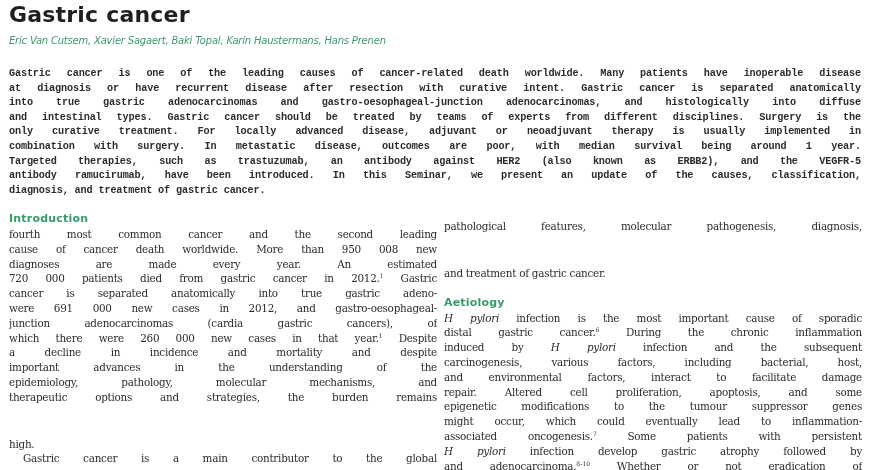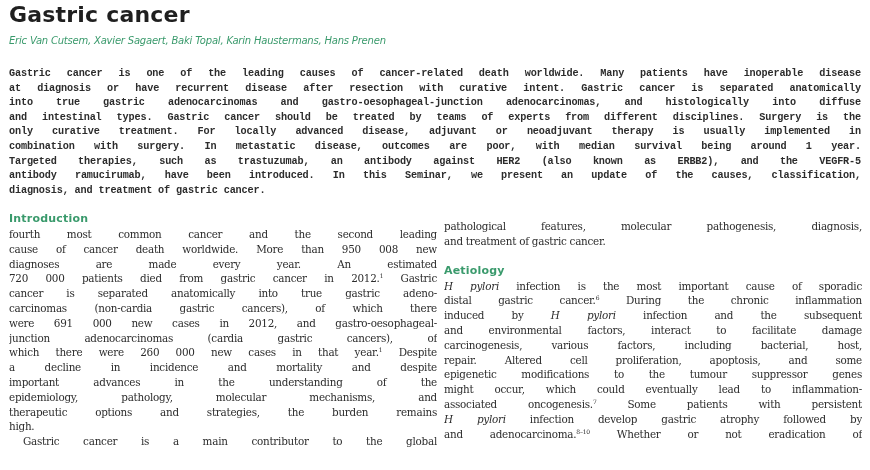--- a/index.html
+++ b/index.html
@@ -93,20 +93,21 @@
     .body-line {
       display: block;
       white-space: nowrap;
       overflow: hidden;
       text-align: justify;
       text-align-last: justify;
       letter-spacing: -0.25px;
     }
     .body-line.last {
       text-align-last: left;
+      margin-top: 32px;
     }
     .body-line.indent {
       text-indent: 14px;
     }
     .gap { height: 14px; }
     .gap-small { height: 8px; }
     sup {
       font-size: 6px;
       line-height: 0;
       vertical-align: 4px;
@@ -134,43 +135,42 @@
     <span class="line last">diagnosis, and treatment of gastric cancer.</span>
   </div>
 
   <div class="col col-left">
     <h2 class="heading">Introduction</h2>
     <span class="body-line">fourth most common cancer and the second leading</span>
     <span class="body-line">cause of cancer death worldwide. More than 950 008 new</span>
     <span class="body-line">diagnoses are made every year. An estimated</span>
     <span class="body-line"><span>720 000 patients died from gastric cancer in 2012.</span><sup>1</sup> <span>Gastric</span></span>
     <span class="body-line">cancer is separated anatomically into true gastric adeno-</span>
-    <span class="body-line">carcinomas (non-cardia gastric cancers), of which there</span>
     <span class="body-line">were 691 000 new cases in 2012, and gastro-oesophageal-</span>
     <span class="body-line">junction adenocarcinomas (cardia gastric cancers), of</span>
     <span class="body-line"><span>which there were 260 000 new cases in that year.</span><sup>1</sup> <span>Despite</span></span>
     <span class="body-line">a decline in incidence and mortality and despite</span>
     <span class="body-line">important advances in the understanding of the</span>
     <span class="body-line">epidemiology, pathology, molecular mechanisms, and</span>
     <span class="body-line">therapeutic options and strategies, the burden remains</span>
     <span class="body-line last">high.</span>
     <span class="body-line indent">Gastric cancer is a main contributor to the global</span>
   </div>
 
   <div class="col col-right">
     <div class="gap-small"></div>
     <span class="body-line">pathological features, molecular pathogenesis, diagnosis,</span>
     <span class="body-line last">and treatment of gastric cancer.</span>
     <div class="gap"></div>
     <h2 class="heading">Aetiology</h2>
     <span class="body-line"><i>H pylori</i> <span>infection is the most important cause of sporadic</span></span>
     <span class="body-line"><span>distal gastric cancer.</span><sup>6</sup> <span>During the chronic inflammation</span></span>
     <span class="body-line"><span>induced by</span> <i>H pylori</i> <span>infection and the subsequent</span></span>
+    <span class="body-line">carcinogenesis, various factors, including bacterial, host,</span>
     <span class="body-line">and environmental factors, interact to facilitate damage</span>
-    <span class="body-line">carcinogenesis, various factors, including bacterial, host,</span>
     <span class="body-line">repair. Altered cell proliferation, apoptosis, and some</span>
     <span class="body-line">epigenetic modifications to the tumour suppressor genes</span>
     <span class="body-line">might occur, which could eventually lead to inflammation-</span>
     <span class="body-line"><span>associated oncogenesis.</span><sup>7</sup> <span>Some patients with persistent</span></span>
     <span class="body-line"><i>H pylori</i> <span>infection develop gastric atrophy followed by</span></span>
     <span class="body-line"><span>and adenocarcinoma.</span><sup>8–10</sup> <span>Whether or not eradication of</span></span>
   </div>
 
 </div>
 

